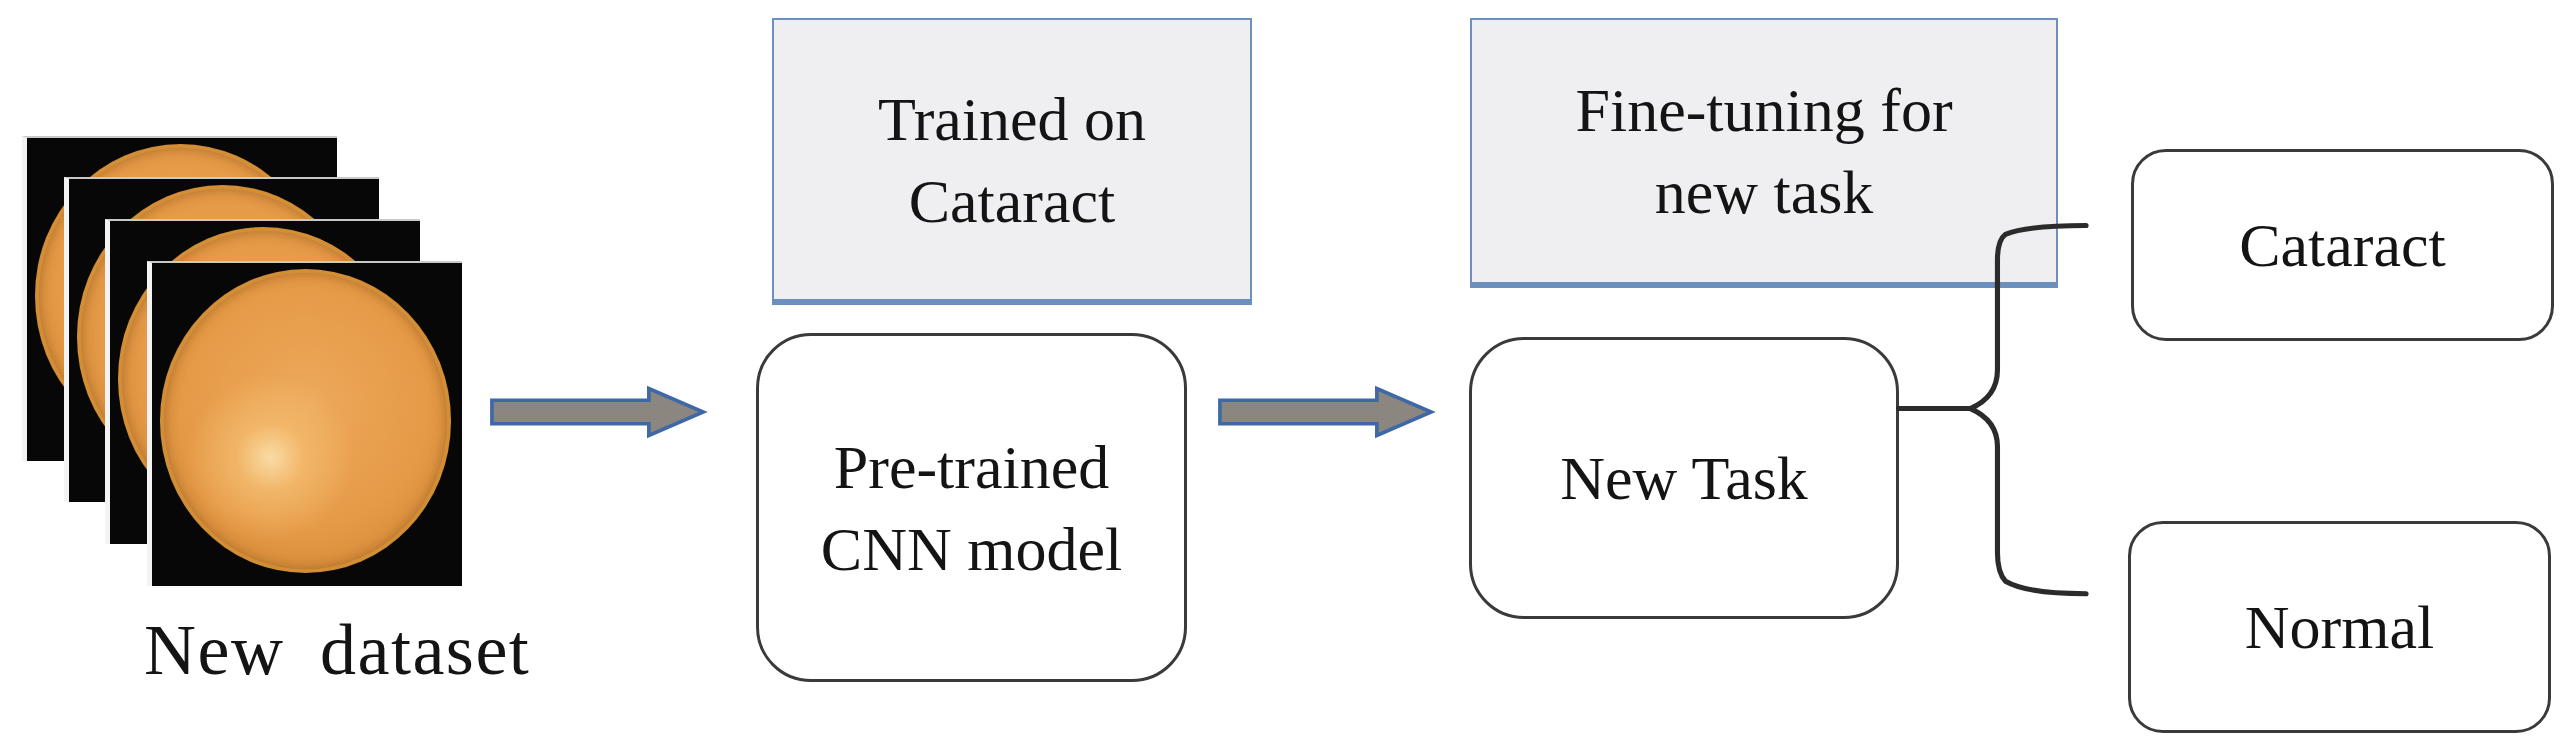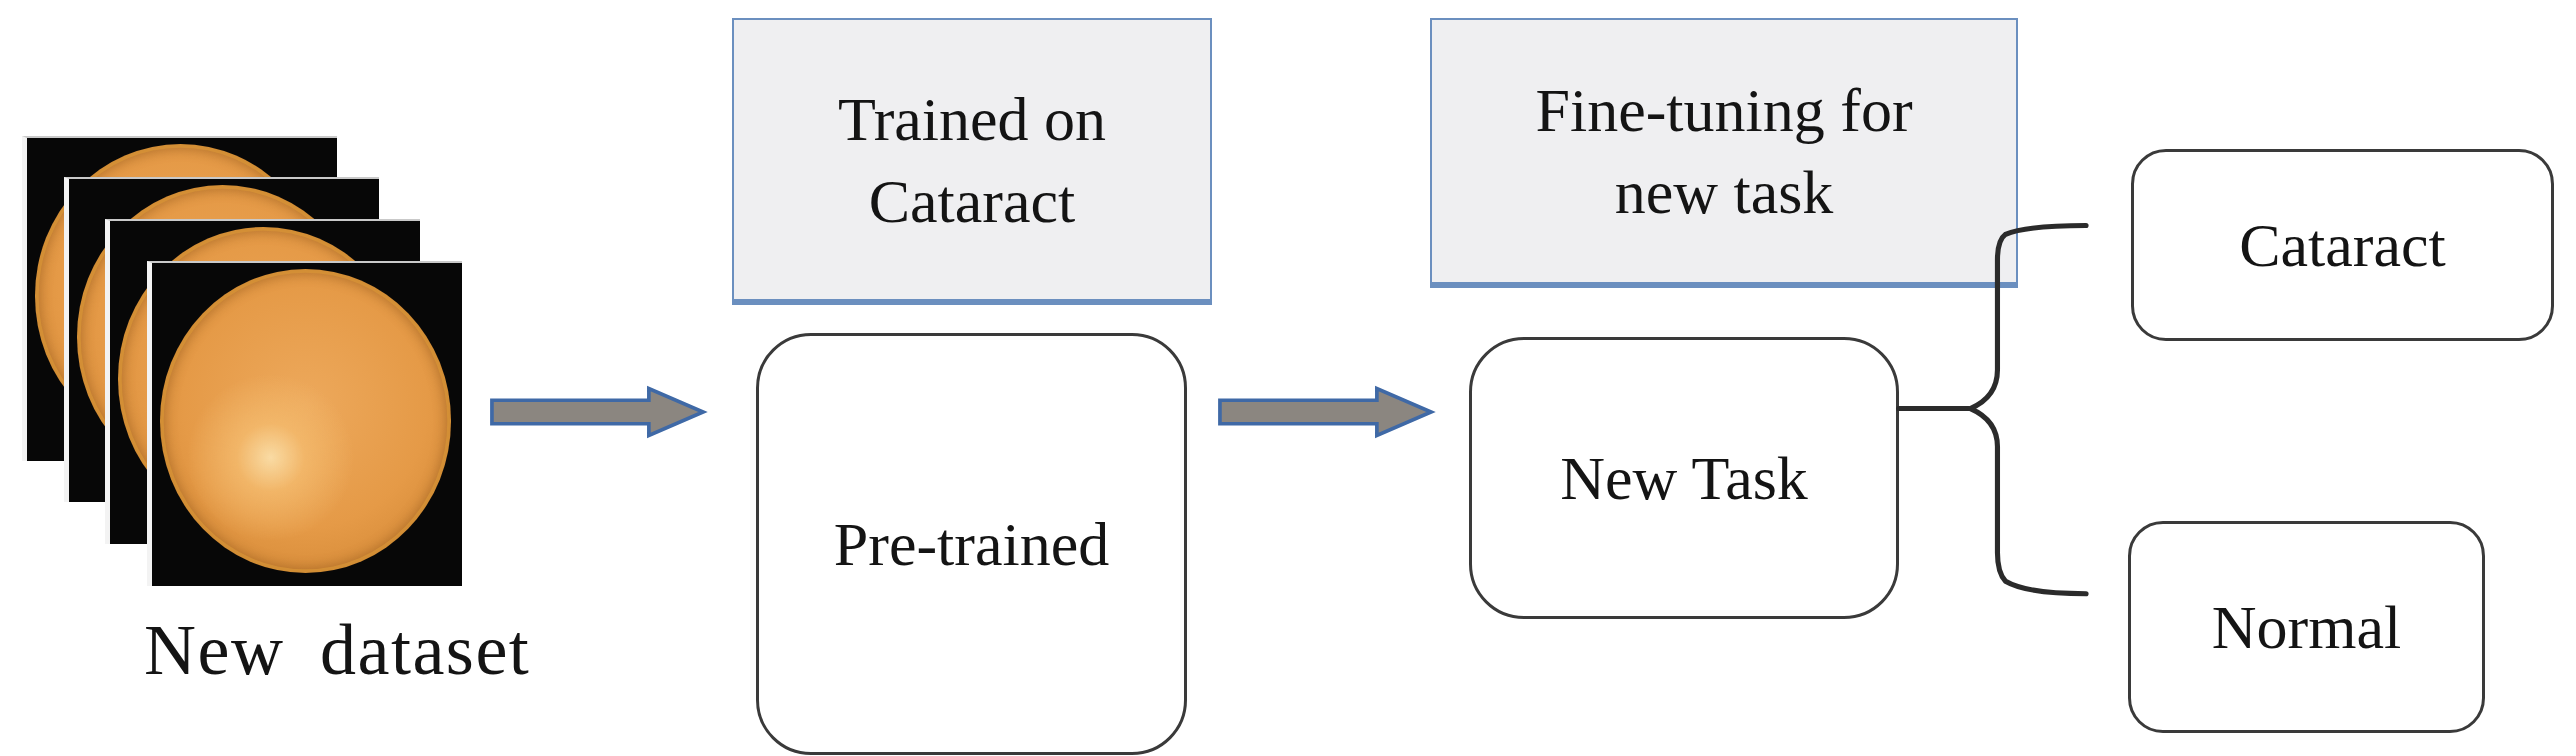--- a/index.html
+++ b/index.html
@@ -49,36 +49,36 @@
     font-size:72px;letter-spacing:1.5px;word-spacing:16px;
     color:var(--text);white-space:nowrap;
   }
   
   .label-box{
     position:absolute;box-sizing:border-box;
     background:var(--label-box-fill);
     border:2.9px solid var(--label-box-border);
     border-bottom-width:6.6px;
     display:flex;flex-direction:column;justify-content:center;align-items:center;
-    text-align:center;font-size:62px;line-height:82px;
+    text-align:center;font-size:62px;line-height:82px;margin-left:40px;
   }
   #trained-box{left:732px;top:18.3px;width:480px;height:287px;}
   #finetune-box{left:1430px;top:18.3px;width:588px;height:270px;}
   
   .node{
     position:absolute;box-sizing:border-box;
     background:#ffffff;
     border:3.7px solid var(--node-border);
     display:flex;flex-direction:column;justify-content:center;align-items:center;
     text-align:center;font-size:62px;line-height:82px;
   }
-  #cnn-node{left:756px;top:333px;width:431px;height:422px;border-radius:55px;}
+  #cnn-node{left:756px;top:333px;width:431px;height:349px;border-radius:55px;}
   #newtask-node{left:1469px;top:337px;width:430px;height:282px;border-radius:55px;}
   #cataract-node{left:2131px;top:149px;width:423px;height:192px;border-radius:35px;}
-  #normal-node{left:2128px;top:521px;width:357px;height:212px;border-radius:35px;}
+  #normal-node{left:2128px;top:521px;width:423px;height:212px;border-radius:35px;}
   
   .arrow{position:absolute;width:220px;height:56px;}
   #arrow1{left:489px;top:384px;}
   #arrow2{left:1217px;top:384px;}
   .arrow polygon{fill:var(--arrow-fill);stroke:var(--arrow-border);stroke-width:5;}
   #brace{position:absolute;left:1875px;top:205px;width:242px;height:410px;}
   #brace path{fill:none;stroke:var(--connector);stroke-width:7;stroke-linecap:round;}
 </style>
 </head>
 <body>
@@ -104,20 +104,21 @@
   <polygon points="4,22 218,22 218,6 292,38 218,70 218,54 4,54"></polygon>
 </svg>
 
 <div class="label-box" id="trained-box">
   <div>Trained on</div>
   <div>Cataract</div>
 </div>
 
 <div class="node" id="cnn-node">
   <div>Pre-trained</div>
+  <div>CNN model</div>
 </div>
 
 <svg id="arrow2" class="arrow" viewBox="0 0 300 76">
   <polygon points="4,22 218,22 218,6 292,38 218,70 218,54 4,54"></polygon>
 </svg>
 
 <div class="label-box" id="finetune-box">
   <div>Fine-tuning for</div>
   <div>new task</div>
 </div>

